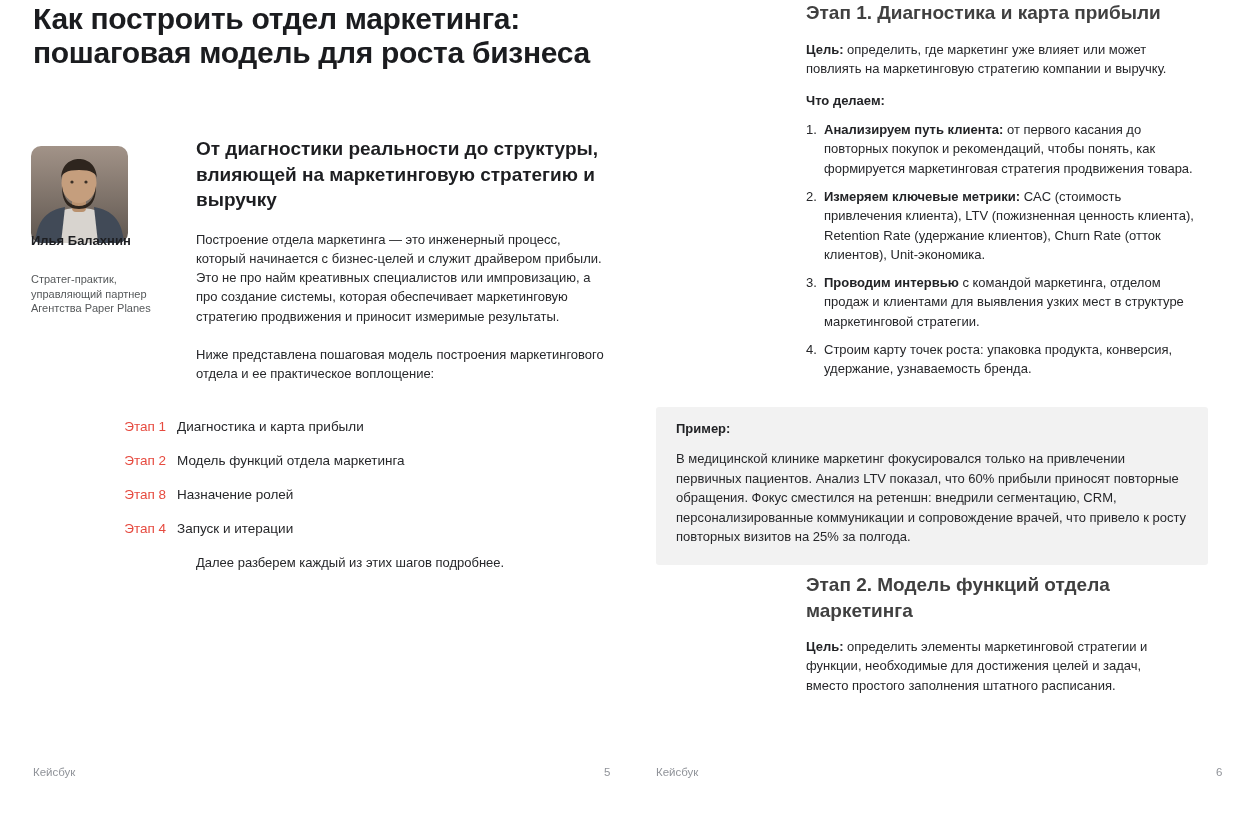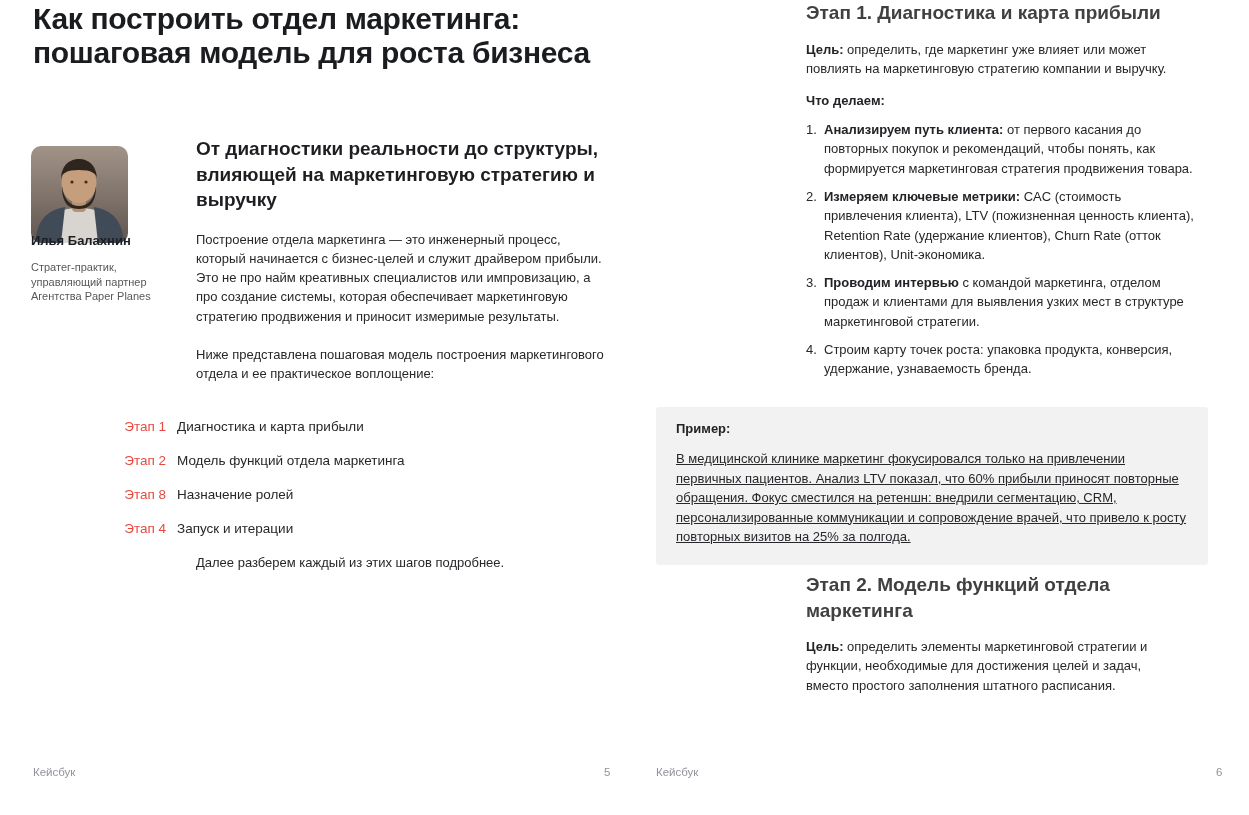--- a/index.html
+++ b/index.html
@@ -34,21 +34,21 @@
   .author-photo svg { display: block; }
   .author-name {
     position: absolute;
     left: 31px; top: 233px;
     font-size: 13px;
     font-weight: 700;
     color: #1d1e21;
   }
   .author-role {
     position: absolute;
-    left: 31px; top: 260px;
+    left: 31px; top: 272px;
     width: 140px;
     font-size: 11px;
     line-height: 14.5px;
     color: #55585a;
   }
   .left-col {
     position: absolute;
     left: 196px; top: 136px;
     width: 412px;
   }
@@ -139,21 +139,20 @@
     margin: 0 0 13px 0;
     font-size: 13px;
     font-weight: 700;
     color: #222326;
   }
   .example-text {
     margin: 0;
     font-size: 13px;
     line-height: 19.5px;
     color: #26272a;
-    text-decoration: underline;
   }
   .right-col-2 {
     position: absolute;
     left: 806px; top: 572px;
     width: 352px;
   }
   
   .footer-item {
     position: absolute;
     top: 766px;

